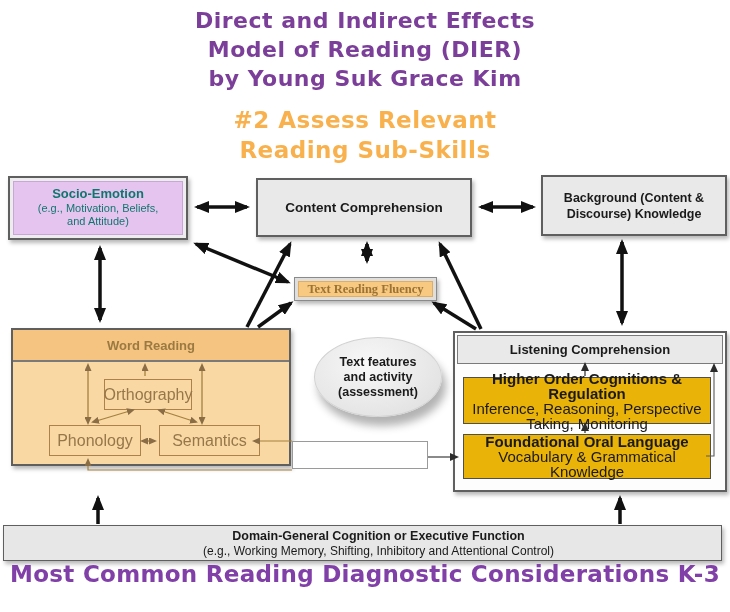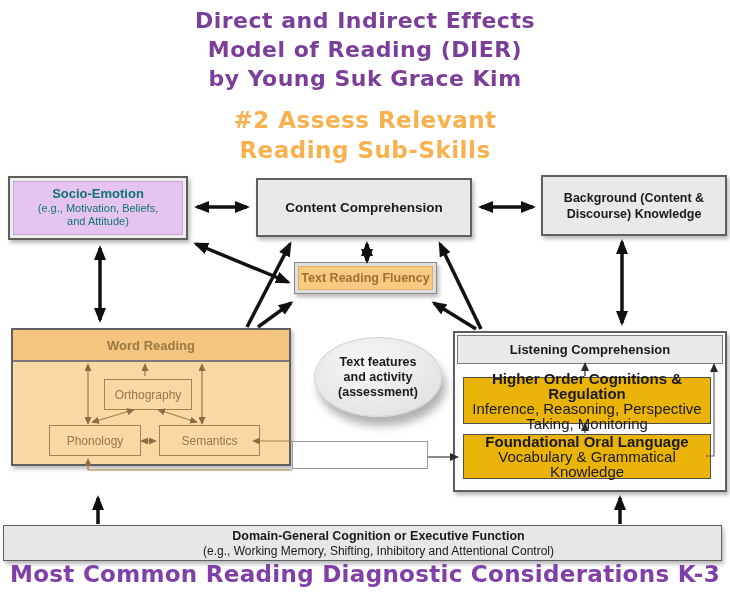--- a/index.html
+++ b/index.html
@@ -33,37 +33,37 @@
   .se-inner { position:absolute; left:3px; top:3px; right:3px; bottom:3px;
     background:#e5c5ef; border:1px solid #c9a6d8; color:#0f766e;
     text-align:center; padding:4px 16px 0 16px; }
   .se-title { font-weight:bold; font-size:13px; line-height:16px; }
   .se-sub { font-size:11px; line-height:13px; }
 
   .rc-box { left:256px; top:178px; width:216px; height:59px; font-size:13.5px; }
   .bg-box { left:541px; top:175px; width:186px; height:61px; font-size:12.5px; line-height:16px; padding:0 14px; }
 
   
-  .trf-outer { left:294px; top:262px; width:143px; height:32px;
-    background:#dedede; border:1px solid #8a8a8a; box-shadow:2px 3px 4px rgba(0,0,0,.28); }
+  .trf-outer { left:294px; top:277px; width:143px; height:24px;
+    background:#dedede; border:1px solid #8a8a8a; box-shadow:2px 3px 4px rgba(0,0,0,.28);font-family:Liberation Serif, serif; }
   .trf-inner { position:absolute; left:3px; top:3px; right:3px; bottom:3px;
     background:#f7c981; border:1px solid #dfae63;
     display:flex; align-items:center; justify-content:center;
     font-weight:bold; font-size:12.5px; color:#9c7334; }
 
   
   .wr-outer { left:11px; top:328px; width:280px; height:138px;
     background:#f9d8a3; border:2px solid #5f5f5f; box-shadow:2px 3px 4px rgba(0,0,0,.28); }
   .wr-header { position:absolute; left:0; top:0; width:100%; height:32px;
     background:#f5c480; border-bottom:2px solid #7a7a7a;
     display:flex; align-items:center; justify-content:center;
     font-weight:bold; font-size:13px; color:#9a7a42; }
   .wr-sub { position:absolute; border:1px solid #ad8249;
     display:flex; align-items:center; justify-content:center;
-    font-size:12px; color:#97774a; background:transparent; }
+    font-size:16px; color:#97774a; background:transparent; }
   .wr-ortho { left:91px; top:49px; width:88px; height:31px; }
   .wr-phono { left:36px; top:95px; width:92px; height:31px; }
   .wr-sema  { left:146px; top:95px; width:101px; height:31px; }
 
   
   .ellipse { left:314px; top:337px; width:128px; height:80px; border-radius:50%;
     background:radial-gradient(ellipse at 42% 32%, #f7f7f7 0%, #e9e9e9 55%, #dcdcdc 100%);
     border:1px solid #d2d2d2; box-shadow:4px 9px 9px rgba(0,0,0,.30);
     display:flex; align-items:center; justify-content:center; text-align:center;
     font-weight:bold; font-size:12.5px; line-height:15px; color:#1a1a1a; padding:0 12px; }

